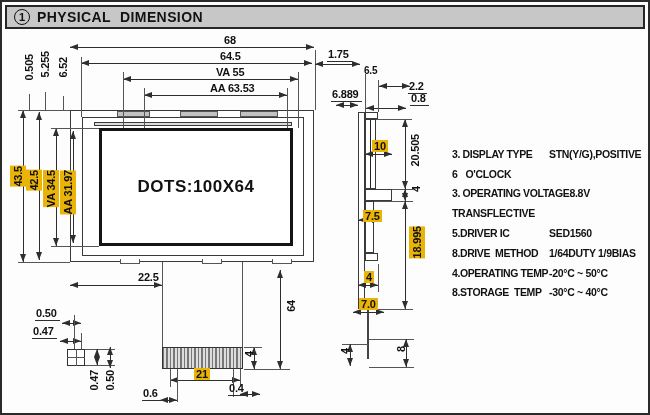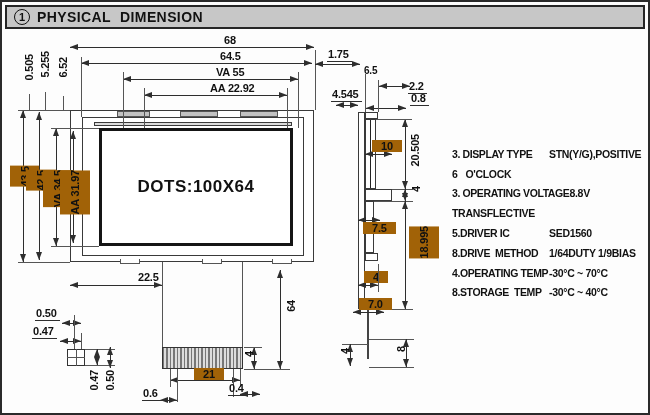--- a/index.html
+++ b/index.html
@@ -35,21 +35,21 @@
     border-top:3.5px solid transparent;border-bottom:3.5px solid transparent;border-left:8px solid #2e2e2e;}
   .vdim{position:absolute;width:0;border-left:1px solid #2e2e2e;}
   .vdim::before{content:"";position:absolute;top:0;left:-4px;
     border-left:3.5px solid transparent;border-right:3.5px solid transparent;border-bottom:8px solid #2e2e2e;}
   .vdim::after{content:"";position:absolute;bottom:0;left:-4px;
     border-left:3.5px solid transparent;border-right:3.5px solid transparent;border-top:8px solid #2e2e2e;}
   .dlab{position:absolute;font-size:11px;font-weight:bold;white-space:nowrap;letter-spacing:-.2px;color:#111;padding-left:40px;}
   .sm{font-size:10px;}
   .rot{writing-mode:vertical-rl;transform:rotate(180deg);}
   .und{border-bottom:1px solid #2e2e2e;padding:0 3px 1px 1px;}
-  .wbg{background:#a16207;padding:0 9px;}
+  .wbg{background:#eab308;padding:0 2px;}
   
   #dots-label{
     position:absolute;left:97px;top:126px;width:194px;height:118px;
     display:flex;align-items:center;justify-content:center;
     font-size:17px;font-weight:bold;letter-spacing:.5px;
   }
   #connector{
     position:absolute;left:160px;top:345px;width:81px;height:22px;
     border:1px solid #333;box-sizing:border-box;
     background:repeating-linear-gradient(90deg,#777 0 1.5px,#ddd 1.5px 3.5px);
@@ -84,32 +84,32 @@
   <div class="notch" style="left:200px;top:257px;width:20px;height:5px;"></div>
   <div class="notch" style="left:270px;top:257px;width:20px;height:5px;"></div>
 
   <div class="hdim" style="left:68px;top:45px;width:244px;"></div>
   <div class="dlab" style="left:182px;top:32px;">68</div>
   <div class="hdim" style="left:79px;top:61px;width:231px;"></div>
   <div class="dlab" style="left:178px;top:48px;">64.5</div>
   <div class="hdim" style="left:121px;top:77px;width:175px;"></div>
   <div class="dlab" style="left:174px;top:64px;">VA 55</div>
   <div class="hdim" style="left:142px;top:93px;width:143px;"></div>
-  <div class="dlab" style="left:168px;top:80px;">AA 22.92</div>
+  <div class="dlab" style="left:168px;top:80px;">AA 63.53</div>
   <div class="vx" style="left:79px;top:55px;height:60px;"></div>
   <div class="vx" style="left:121px;top:70px;height:56px;"></div>
   <div class="vx" style="left:296px;top:70px;height:56px;"></div>
   <div class="vx" style="left:142px;top:86px;height:40px;"></div>
   <div class="vx" style="left:285px;top:86px;height:40px;"></div>
   <div class="vx" style="left:313px;top:48px;height:60px;"></div>
 
   <div class="dlab und" style="left:325px;top:46px;">1.75</div>
   <div class="hdim" style="left:313px;top:62px;width:45px;"></div>
   <div class="dlab sm" style="left:298px;top:63px;margin-left:24px;">6.5</div>
-  <div class="dlab und" style="left:329px;top:86px;">4.545</div>
+  <div class="dlab und" style="left:329px;top:86px;">6.889</div>
   <div class="hdim" style="left:334px;top:103px;width:22px;"></div>
   <div class="dlab und" style="left:406px;top:78px;">2.2</div>
   <div class="hdim" style="left:377px;top:84px;width:31px;"></div>
   <div class="dlab und" style="left:408px;top:90px;">0.8</div>
   <div class="hdim" style="left:364px;top:106px;width:40px;"></div>
   <div class="vx" style="left:363px;top:72px;height:38px;"></div>
   <div class="vx" style="left:376px;top:78px;height:32px;"></div>
 
   <div class="vdim" style="left:21px;top:108px;height:152px;"></div>
   <div class="dlab rot wbg" style="left:8px;top:164px;">43.5</div>
@@ -185,21 +185,21 @@
   <div class="dlab rot" style="left:407px;top:132px;">20.505</div>
   <div class="hx" style="left:374px;top:117px;width:36px;"></div>
   <div class="hx" style="left:390px;top:187px;width:21px;"></div>
   <div class="vdim" style="left:403px;top:187px;height:12px;"></div>
   <div class="dlab rot" style="left:408px;top:184px;">4</div>
   <div class="hx" style="left:372px;top:199px;width:39px;"></div>
   <div class="vdim" style="left:403px;top:199px;height:108px;"></div>
   <div class="dlab rot wbg" style="left:407px;top:224px;">18.995</div>
   <div class="hx" style="left:371px;top:307px;width:40px;"></div>
   <div class="hdim" style="left:356px;top:218px;width:22px;"></div>
-  <div class="dlab wbg" style="left:361px;top:220px;">7.5</div>
+  <div class="dlab wbg" style="left:361px;top:208px;">7.5</div>
   <div class="hdim" style="left:356px;top:283px;width:20px;"></div>
   <div class="dlab wbg" style="left:362px;top:269px;">4</div>
   <div class="vx" style="left:376px;top:262px;height:28px;"></div>
   <div class="hdim" style="left:351px;top:310px;width:31px;"></div>
   <div class="dlab wbg" style="left:357px;top:296px;">7.0</div>
   <div class="hx" style="left:340px;top:342px;width:26px;"></div>
   <div class="vdim" style="left:348px;top:342px;height:22px;"></div>
   <div class="dlab rot" style="left:337px;top:346px;">4</div>
   <div class="hx" style="left:367px;top:337px;width:45px;"></div>
   <div class="hx" style="left:367px;top:365px;width:45px;"></div>
@@ -224,21 +224,21 @@
     <div class="spec-row">
       <span class="spec-label">5.DRIVER IC</span>
       <span class="spec-value">SED1560</span>
     </div>
     <div class="spec-row">
       <span class="spec-label">8.DRIVE  METHOD</span>
       <span class="spec-value">1/64DUTY 1/9BIAS</span>
     </div>
     <div class="spec-row">
       <span class="spec-label">4.OPERATING TEMP</span>
-      <span class="spec-value">-30°C ~ 70°C</span>
+      <span class="spec-value">-20°C ~ 50°C</span>
     </div>
     <div class="spec-row">
       <span class="spec-label">8.STORAGE  TEMP</span>
       <span class="spec-value">-30°C ~ 40°C</span>
     </div>
   </div>
 
 </div>
 
 </body></html>

